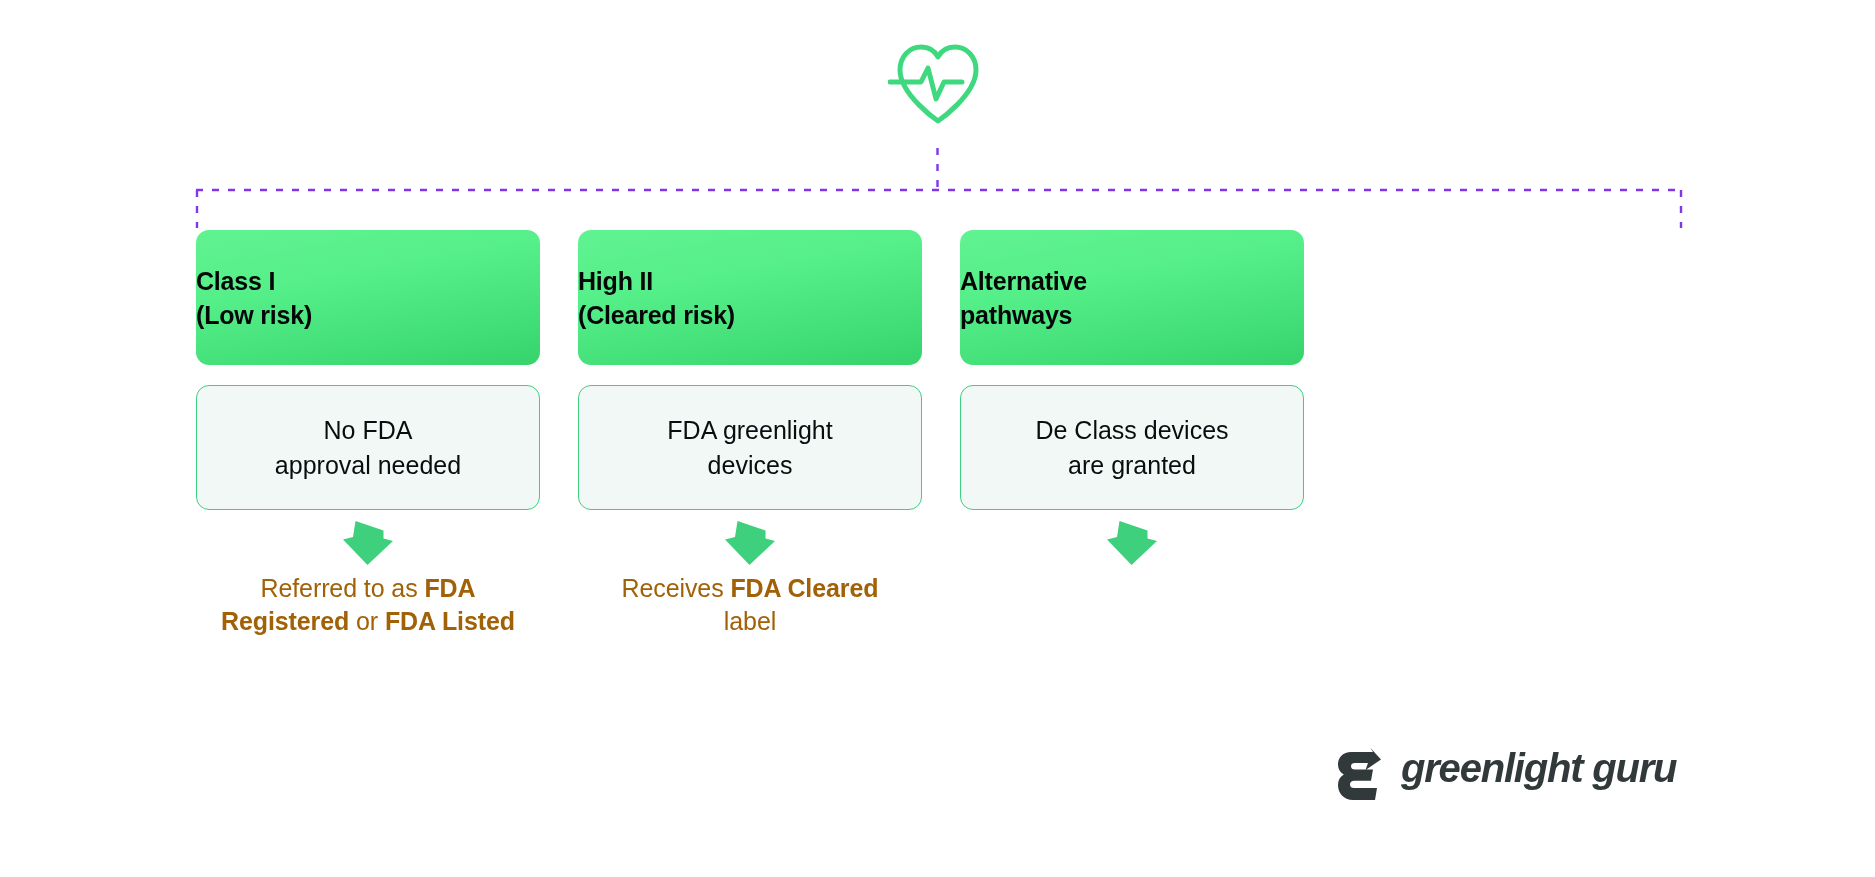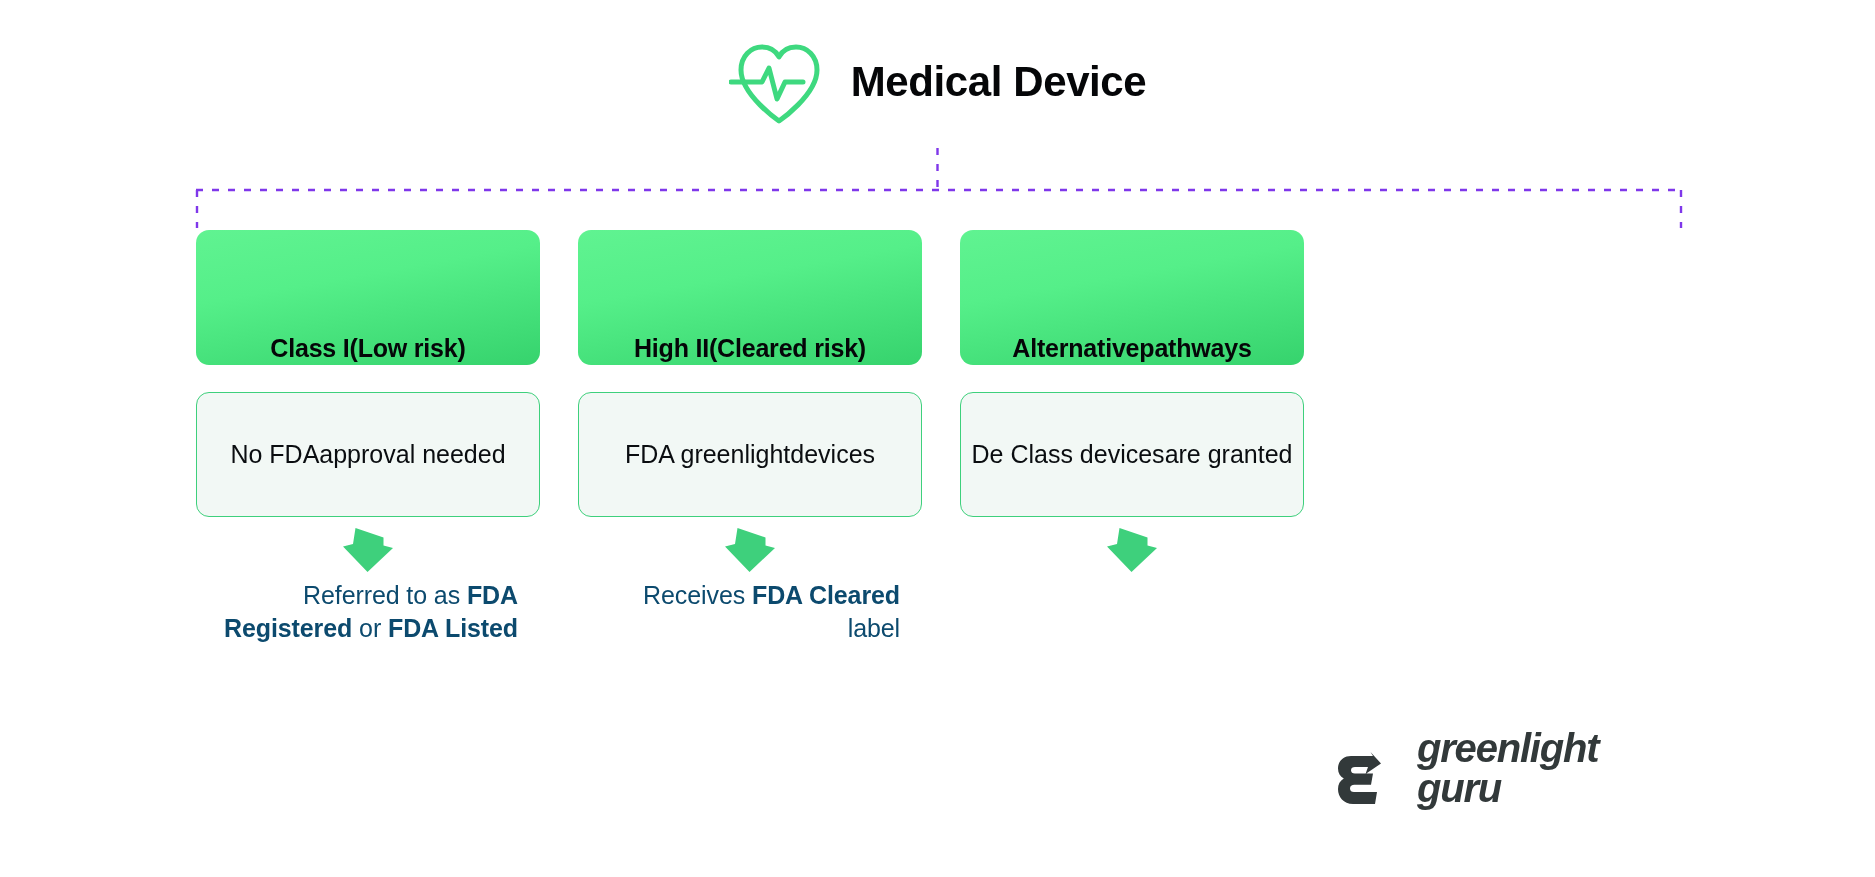--- a/index.html
+++ b/index.html
@@ -66,40 +66,40 @@
     flex-direction: column;
     align-items: center;
   }
 
   .class-header {
     width: 100%;
     height: 135px;
     border-radius: 13px;
     background: linear-gradient(170deg, #60f391 0%, #55ef89 38%, #36d36d 100%);
     display: flex;
-    flex-direction: row;
-    align-items: flex-end;
+    flex-direction: column;
+    align-items: flex-start;
     justify-content: center;
     text-align: center;
     color: #050608;
     font-size: 25px;
     font-weight: 800;
     line-height: 1.36;
     letter-spacing: -0.2px;
   }
 
   .requirement-box {
-    margin-top: 27px;
+    margin-top: 20px;
     width: 100%;
     height: 125px;
     border: 1.4px solid #3ed07c;
     border-radius: 13px;
     background: #f2f8f5;
     display: flex;
-    flex-direction: row;
+    flex-direction: column;
     align-items: center;
     justify-content: center;
     text-align: center;
     color: #0a0d10;
     font-size: 25px;
     font-weight: 400;
     line-height: 1.38;
   }
 
   .arrow-wrap {
@@ -107,39 +107,39 @@
     height: 46px;
     display: flex;
     align-items: center;
     justify-content: center;
   }
   .arrow-wrap svg { display: block; }
 
   .outcome {
     margin-top: 6px;
     width: 300px;
-    text-align: right;
-    color: #0c4a6e;
+    text-align: center;
+    color: #a16207;
     font-size: 25px;
     font-weight: 400;
     line-height: 1.32;
     letter-spacing: -0.1px;
   }
   .outcome b { font-weight: 800; }
 
   
   #logo {
     position: absolute;
     left: 1337px;
     top: 748px;
     width: 350px;
     height: 60px;
     display: flex;
-    align-items: flex-end;
-    gap: 32px;
+    align-items: flex-start;
+    gap: 16px;
   }
   #logo-mark { width: 48px; height: 56px; display: block; }
   #logo-text {
     font-size: 40px;
     font-weight: 800;
     font-style: italic;
     letter-spacing: -1.2px;
     color: #32393a;
     line-height: 1;
   }
@@ -149,21 +149,20 @@
 
 <div id="canvas">
 
   <div id="header">
     <span>
       <svg id="heart-icon" viewBox="0 0 100 90" fill="none" xmlns="http://www.w3.org/2000/svg">
         <path d="M50 84 C50 84 12 58 12 33 C12 19 22 10 33 10 C41 10 47 14 50 20 C53 14 59 10 67 10 C78 10 88 19 88 33 C88 58 50 84 50 84 Z" stroke="#3ed97f" stroke-width="5" stroke-linecap="round" stroke-linejoin="round"></path>
         <path d="M2 45 L33 45 L40 31 L48 62 L56 45 L74 45" stroke="#3ed97f" stroke-width="5" stroke-linecap="round" stroke-linejoin="round" fill="none"></path>
       </svg>
     </span>
-    <h1 id="page-title">Medical Device</h1>
   </div>
 
   <svg id="connectors" viewBox="0 0 1875 877" xmlns="http://www.w3.org/2000/svg">
 
     <line x1="937.5" y1="148" x2="937.5" y2="190" stroke="#7f37ea" stroke-width="2.4" stroke-dasharray="7 9" stroke-linecap="butt"></line>
 
     <line x1="196" y1="190" x2="1682" y2="190" stroke="#7f37ea" stroke-width="2.4" stroke-dasharray="7 9" stroke-linecap="butt"></line>
 
     <line x1="197" y1="190" x2="197" y2="228" stroke="#7f37ea" stroke-width="2.4" stroke-dasharray="7 9"></line>
     <line x1="1681" y1="190" x2="1681" y2="228" stroke="#7f37ea" stroke-width="2.4" stroke-dasharray="7 9"></line>

